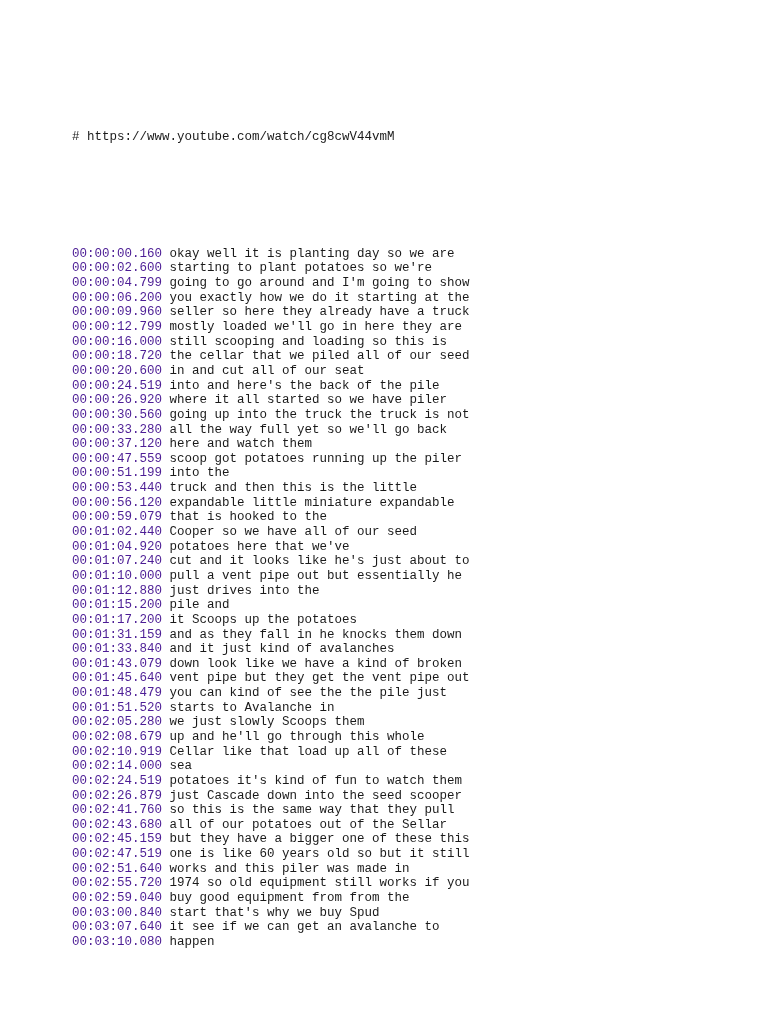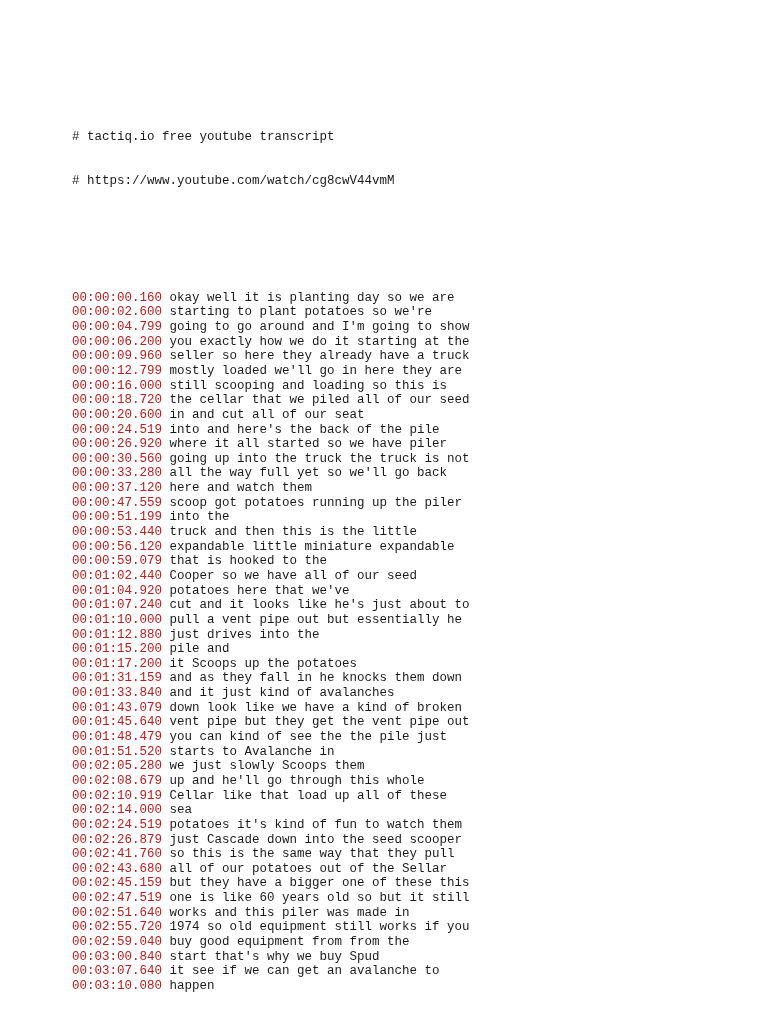--- a/index.html
+++ b/index.html
@@ -25,26 +25,25 @@
     }
     .line {
       display: block;
       height: 14.65px;
     }
     .blank {
       display: block;
       height: 14.65px;
     }
     .ts {
-      color: #b91c1c;
+      color: #4c1d95;
     }
   </style>
 </head>
 <body>
 
 <div class="page">
   <div>
-    <span class="line"># tactiq.io free youtube transcript</span>
     <span class="line"># https://www.youtube.com/watch/cg8cwV44vmM</span>
   </div>
   <span class="blank"></span>
   <div id="transcript-lines"><span class="line"><span class="ts">00:00:00.160</span> <span>okay well it is planting day so we are</span></span><span class="line"><span class="ts">00:00:02.600</span> <span>starting to plant potatoes so we're</span></span><span class="line"><span class="ts">00:00:04.799</span> <span>going to go around and I'm going to show</span></span><span class="line"><span class="ts">00:00:06.200</span> <span>you exactly how we do it starting at the</span></span><span class="line"><span class="ts">00:00:09.960</span> <span>seller so here they already have a truck</span></span><span class="line"><span class="ts">00:00:12.799</span> <span>mostly loaded we'll go in here they are</span></span><span class="line"><span class="ts">00:00:16.000</span> <span>still scooping and loading so this is</span></span><span class="line"><span class="ts">00:00:18.720</span> <span>the cellar that we piled all of our seed</span></span><span class="line"><span class="ts">00:00:20.600</span> <span>in and cut all of our seat</span></span><span class="line"><span class="ts">00:00:24.519</span> <span>into and here's the back of the pile</span></span><span class="line"><span class="ts">00:00:26.920</span> <span>where it all started so we have piler</span></span><span class="line"><span class="ts">00:00:30.560</span> <span>going up into the truck the truck is not</span></span><span class="line"><span class="ts">00:00:33.280</span> <span>all the way full yet so we'll go back</span></span><span class="line"><span class="ts">00:00:37.120</span> <span>here and watch them</span></span><span class="line"><span class="ts">00:00:47.559</span> <span>scoop got potatoes running up the piler</span></span><span class="line"><span class="ts">00:00:51.199</span> <span>into the</span></span><span class="line"><span class="ts">00:00:53.440</span> <span>truck and then this is the little</span></span><span class="line"><span class="ts">00:00:56.120</span> <span>expandable little miniature expandable</span></span><span class="line"><span class="ts">00:00:59.079</span> <span>that is hooked to the</span></span><span class="line"><span class="ts">00:01:02.440</span> <span>Cooper so we have all of our seed</span></span><span class="line"><span class="ts">00:01:04.920</span> <span>potatoes here that we've</span></span><span class="line"><span class="ts">00:01:07.240</span> <span>cut and it looks like he's just about to</span></span><span class="line"><span class="ts">00:01:10.000</span> <span>pull a vent pipe out but essentially he</span></span><span class="line"><span class="ts">00:01:12.880</span> <span>just drives into the</span></span><span class="line"><span class="ts">00:01:15.200</span> <span>pile and</span></span><span class="line"><span class="ts">00:01:17.200</span> <span>it Scoops up the potatoes</span></span><span class="line"><span class="ts">00:01:31.159</span> <span>and as they fall in he knocks them down</span></span><span class="line"><span class="ts">00:01:33.840</span> <span>and it just kind of avalanches</span></span><span class="line"><span class="ts">00:01:43.079</span> <span>down look like we have a kind of broken</span></span><span class="line"><span class="ts">00:01:45.640</span> <span>vent pipe but they get the vent pipe out</span></span><span class="line"><span class="ts">00:01:48.479</span> <span>you can kind of see the the pile just</span></span><span class="line"><span class="ts">00:01:51.520</span> <span>starts to Avalanche in</span></span><span class="line"><span class="ts">00:02:05.280</span> <span>we just slowly Scoops them</span></span><span class="line"><span class="ts">00:02:08.679</span> <span>up and he'll go through this whole</span></span><span class="line"><span class="ts">00:02:10.919</span> <span>Cellar like that load up all of these</span></span><span class="line"><span class="ts">00:02:14.000</span> <span>sea</span></span><span class="line"><span class="ts">00:02:24.519</span> <span>potatoes it's kind of fun to watch them</span></span><span class="line"><span class="ts">00:02:26.879</span> <span>just Cascade down into the seed scooper</span></span><span class="line"><span class="ts">00:02:41.760</span> <span>so this is the same way that they pull</span></span><span class="line"><span class="ts">00:02:43.680</span> <span>all of our potatoes out of the Sellar</span></span><span class="line"><span class="ts">00:02:45.159</span> <span>but they have a bigger one of these this</span></span><span class="line"><span class="ts">00:02:47.519</span> <span>one is like 60 years old so but it still</span></span><span class="line"><span class="ts">00:02:51.640</span> <span>works and this piler was made in</span></span><span class="line"><span class="ts">00:02:55.720</span> <span>1974 so old equipment still works if you</span></span><span class="line"><span class="ts">00:02:59.040</span> <span>buy good equipment from from the</span></span><span class="line"><span class="ts">00:03:00.840</span> <span>start that's why we buy Spud</span></span><span class="line"><span class="ts">00:03:07.640</span> <span>it see if we can get an avalanche to</span></span><span class="line"><span class="ts">00:03:10.080</span> <span>happen</span></span></div>
 </div>
 
 </body></html>

